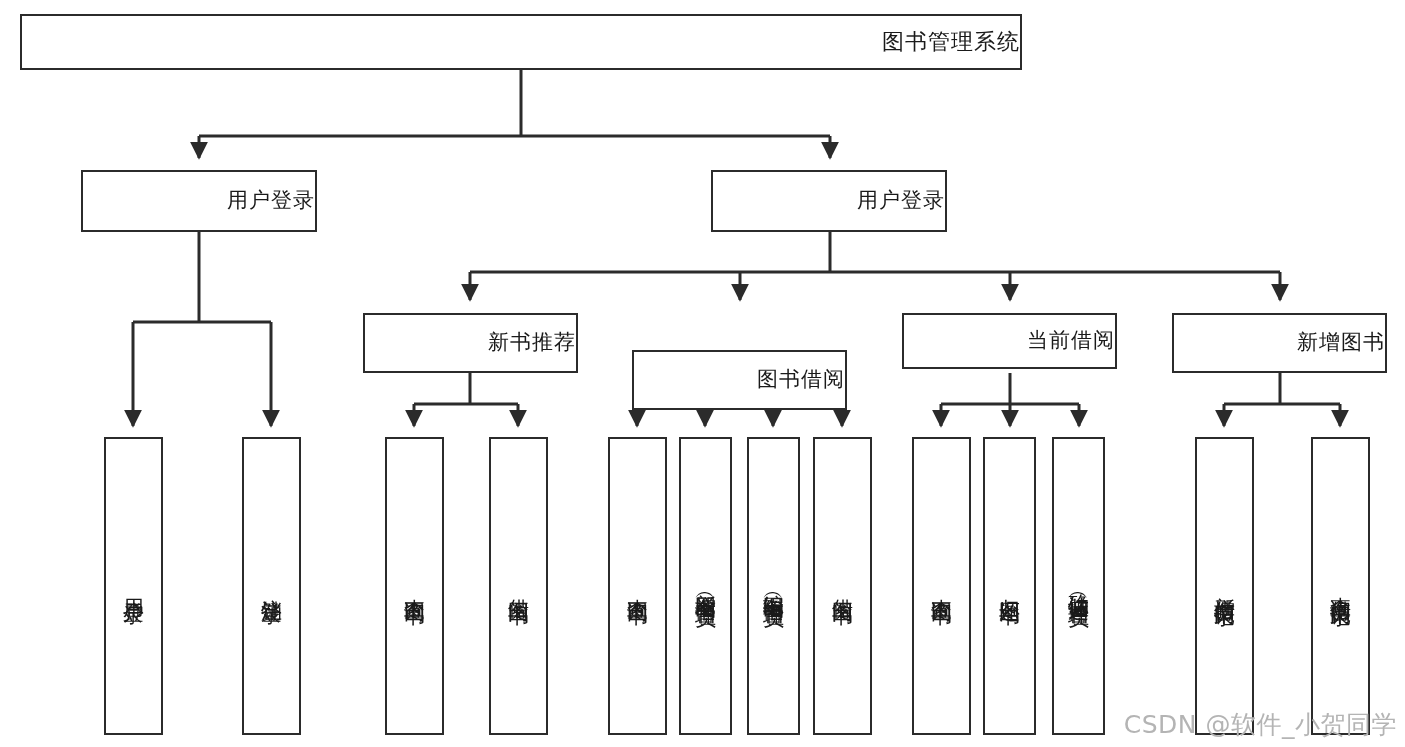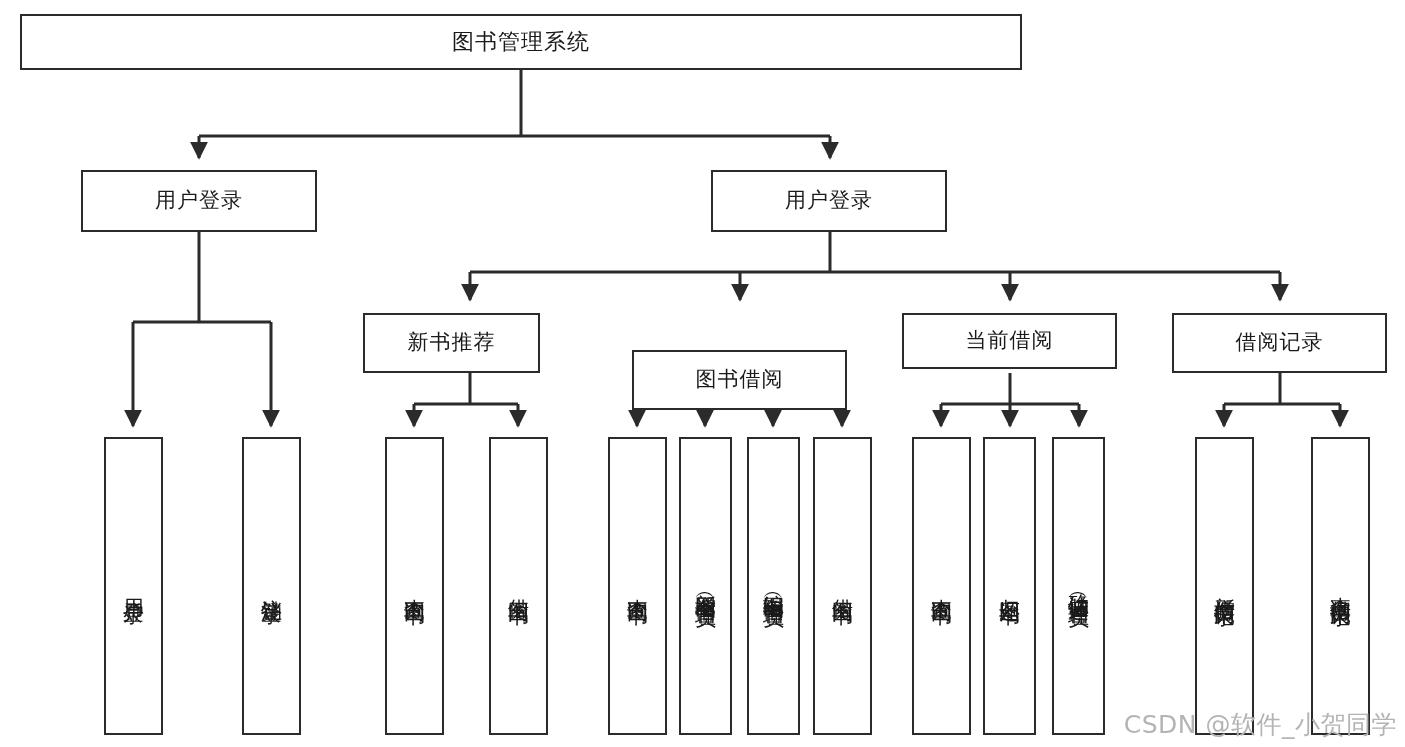--- a/index.html
+++ b/index.html
@@ -26,21 +26,21 @@
     height: 747px;
     pointer-events: none;
   }
   .node {
     position: absolute;
     box-sizing: border-box;
     background: #ffffff;
     border: 2px solid #2b2b2b;
     display: flex;
     align-items: center;
-    justify-content: center;
+    justify-content: flex-end;
     color: #1a1a1a;
   }
   .node .label {
     display: block;
     text-align: center;
     line-height: 1.12;
     white-space: nowrap;
   }
   
   .node.h .label {
@@ -135,31 +135,31 @@
     <span class="label">图书管理系统</span>
   </div>
 
   <div class="node h" style="left:81px; top:170px; width:236px; height:62px;">
     <span class="label">用户登录</span>
   </div>
   <div class="node h" style="left:711px; top:170px; width:236px; height:62px;">
     <span class="label">用户登录</span>
   </div>
 
-  <div class="node h" style="left:363px; top:313px; width:177px; height:60px;">
+  <div class="node h" style="left:363px; top:313px; width:215px; height:60px;">
     <span class="label">新书推荐</span>
   </div>
   <div class="node h" style="left:632px; top:313px; width:215px; height:60px;margin-top:37px;">
     <span class="label">图书借阅</span>
   </div>
   <div class="node h" style="left:902px; top:313px; width:215px; height:56px;">
     <span class="label">当前借阅</span>
   </div>
   <div class="node h" style="left:1172px; top:313px; width:215px; height:60px;">
-    <span class="label">借阅记录</span>
+    <span class="label">新增图书</span>
   </div>
 
   <div class="node v" style="left:104px; top:437px; width:59px; height:298px;">
     <span class="label">用户登录</span>
   </div>
   <div class="node v" style="left:242px; top:437px; width:59px; height:298px;">
     <span class="label">注销登录</span>
   </div>
 
   <div class="node v" style="left:385px; top:437px; width:59px; height:298px;">

